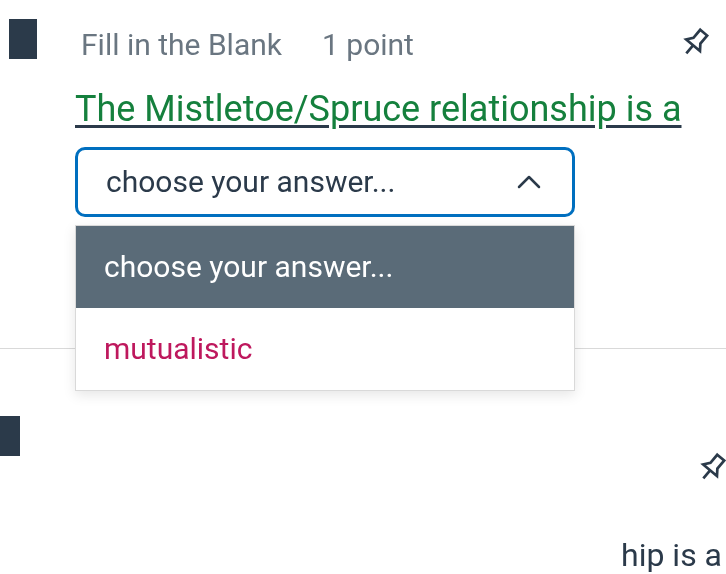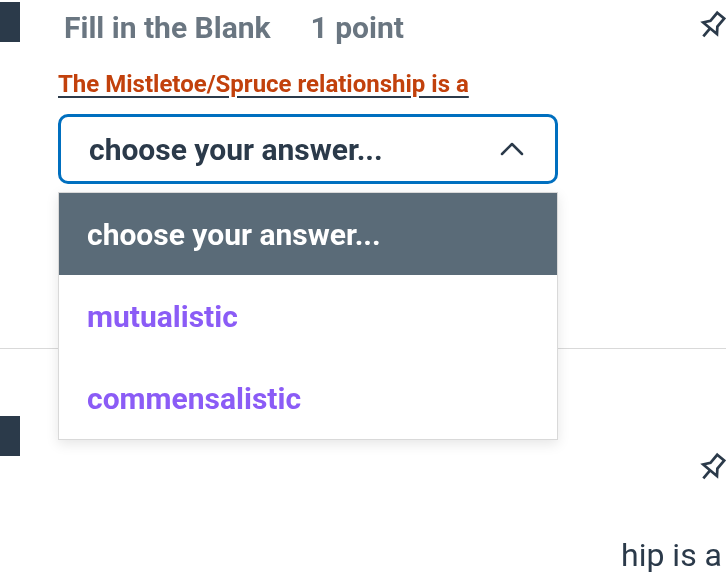--- a/index.html
+++ b/index.html
@@ -10,22 +10,21 @@
     body {
       font-family: -apple-system, BlinkMacSystemFont, "Segoe UI", Roboto, "Helvetica Neue", Arial, sans-serif;
       background: #ffffff;
       width: 726px;
       height: 574px;
       overflow: hidden;
       position: relative;
     }
     .question-block {
       position: relative;
-      padding: 0;
-      font-weight: bold;
+      padding: 17px;
     }
     .header-row {
       display: flex;
       align-items: center;
       padding: 10px 0 18px 0;
       position: relative;
     }
     .block-marker {
       width: 28px;
       height: 40px;
@@ -46,22 +45,22 @@
     }
     .pin-icon {
       position: absolute;
       right: -4px;
       top: 8px;
       width: 36px;
       height: 36px;
       color: #2b3a4a;
     }
     .question-text {
-      font-size: 24px;
-      color: #c2410c;
+      font-size: 36px;
+      color: #15803d;
       margin-left: 58px;
       margin-top: 6px;
       text-decoration: underline;
       text-decoration-color: #2b3a4a;
       text-underline-offset: 4px;
       line-height: 1.3;
     }
     .dropdown-wrapper {
       margin-left: 58px;
       margin-top: 14px;
@@ -100,21 +99,21 @@
       border: 1px solid #d9d9d9;
       box-shadow: 0 4px 12px rgba(0,0,0,0.1);
       z-index: 10;
     }
     .dropdown-item {
       height: 82px;
       display: flex;
       align-items: center;
       padding: 0 28px;
       font-size: 30px;
-      color: #8b5cf6;
+      color: #be185d;
       cursor: pointer;
     }
     .dropdown-item.selected {
       background: #5a6b78;
       color: #ffffff;
     }
     .divider-line {
       position: absolute;
       left: 0;
       right: 0;
@@ -172,21 +171,20 @@
   <div class="dropdown-wrapper">
     <div class="dropdown-button">
       <span class="dropdown-button-text">choose your answer...</span>
       <svg class="chevron-icon" viewBox="0 0 24 24" fill="none" stroke="currentColor" stroke-width="2.5" stroke-linecap="round" stroke-linejoin="round">
         <polyline points="4 16 12 8 20 16"></polyline>
       </svg>
     </div>
     <div class="dropdown-list">
       <div class="dropdown-item selected">choose your answer...</div>
       <div class="dropdown-item">mutualistic</div>
-      <div class="dropdown-item">commensalistic</div>
     </div>
   </div>
 </div>
 
 <div class="divider-line"></div>
 
 <div class="second-block">
   <div class="second-marker"></div>
   <svg class="second-pin" viewBox="0 0 24 24" fill="none" stroke="currentColor" stroke-width="1.8">
     <path d="M9 3 L15 3 L15 10 L18 14 L6 14 L9 10 Z M12 14 L12 21" transform="rotate(40 12 12)"></path>

